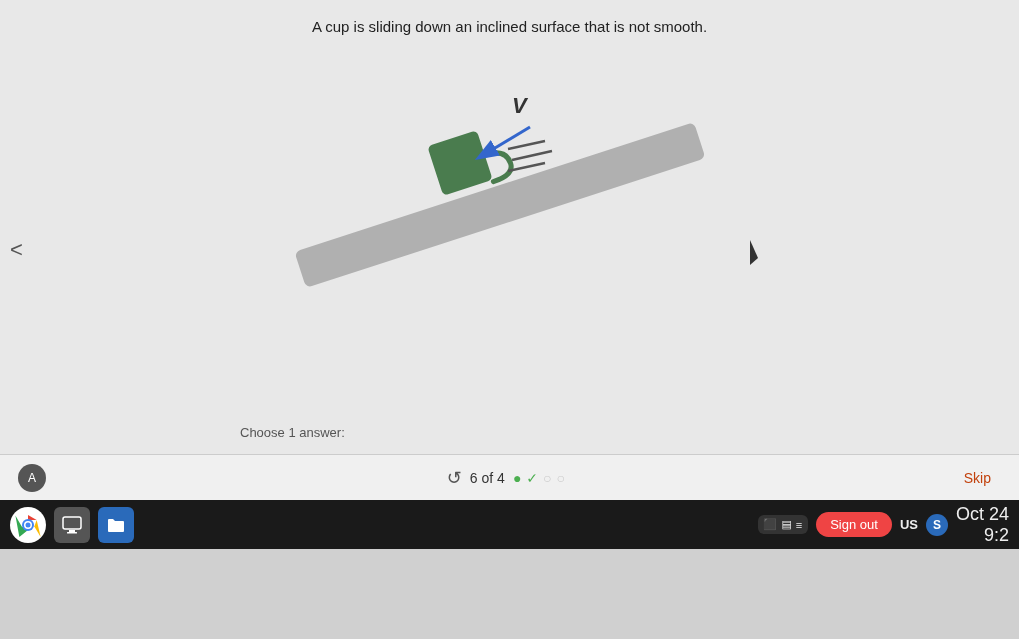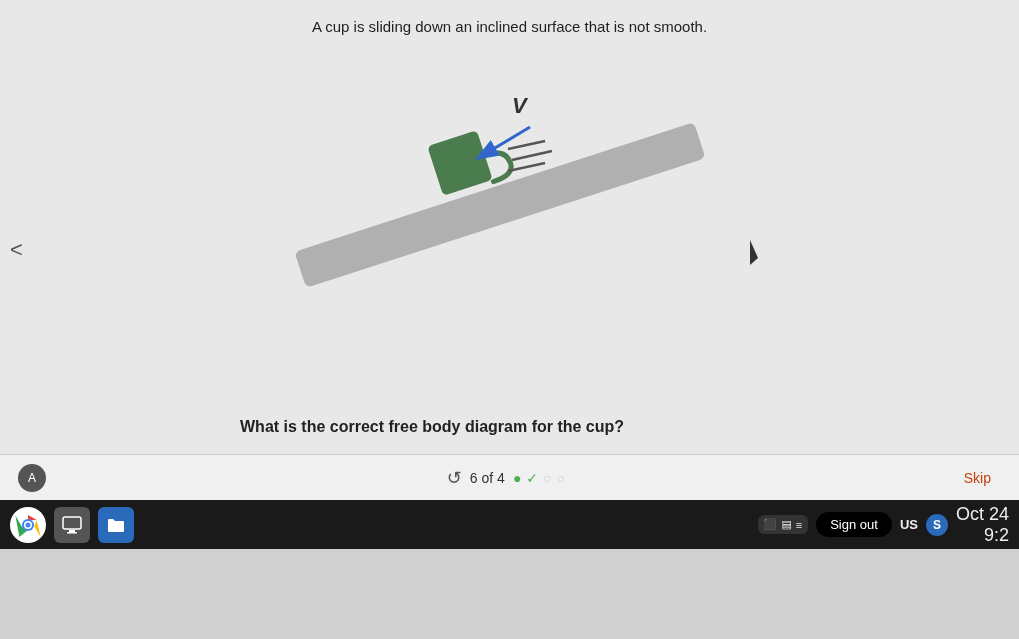--- a/index.html
+++ b/index.html
@@ -159,21 +159,21 @@
       align-items: center;
       gap: 4px;
     }
 
     .sys-icon {
       color: #eee;
       font-size: 11px;
     }
 
     .sign-out-btn {
-      background: #000000;
+      background: #ef4444;
       color: white;
       border: none;
       border-radius: 18px;
       padding: 5px 14px;
       font-size: 13px;
       cursor: pointer;
       font-weight: 500;
     }
 
     .us-label {
@@ -253,22 +253,22 @@
 
       <defs>
         <marker id="arrowBlue" markerWidth="8" markerHeight="8" refX="6" refY="3" orient="auto">
           <path d="M0,0 L0,6 L8,3 z" fill="#3366cc"></path>
         </marker>
       </defs>
     </svg>
   </div>
 
   <div style="position:absolute; bottom:60px; left:240px;">
-    <div class="question-main">
-      <span>What is the correct free body diagram for the cup?</span>
+    <div class="question-sub">
+      <span>Choose 1 answer:</span>
     </div>
   </div>
 
 </div>
 
 <div class="bottom-bar">
   <div class="bottom-left">
     <div class="quiz-icon">
       <span style="color:white; font-size:12px;">A</span>
     </div>

